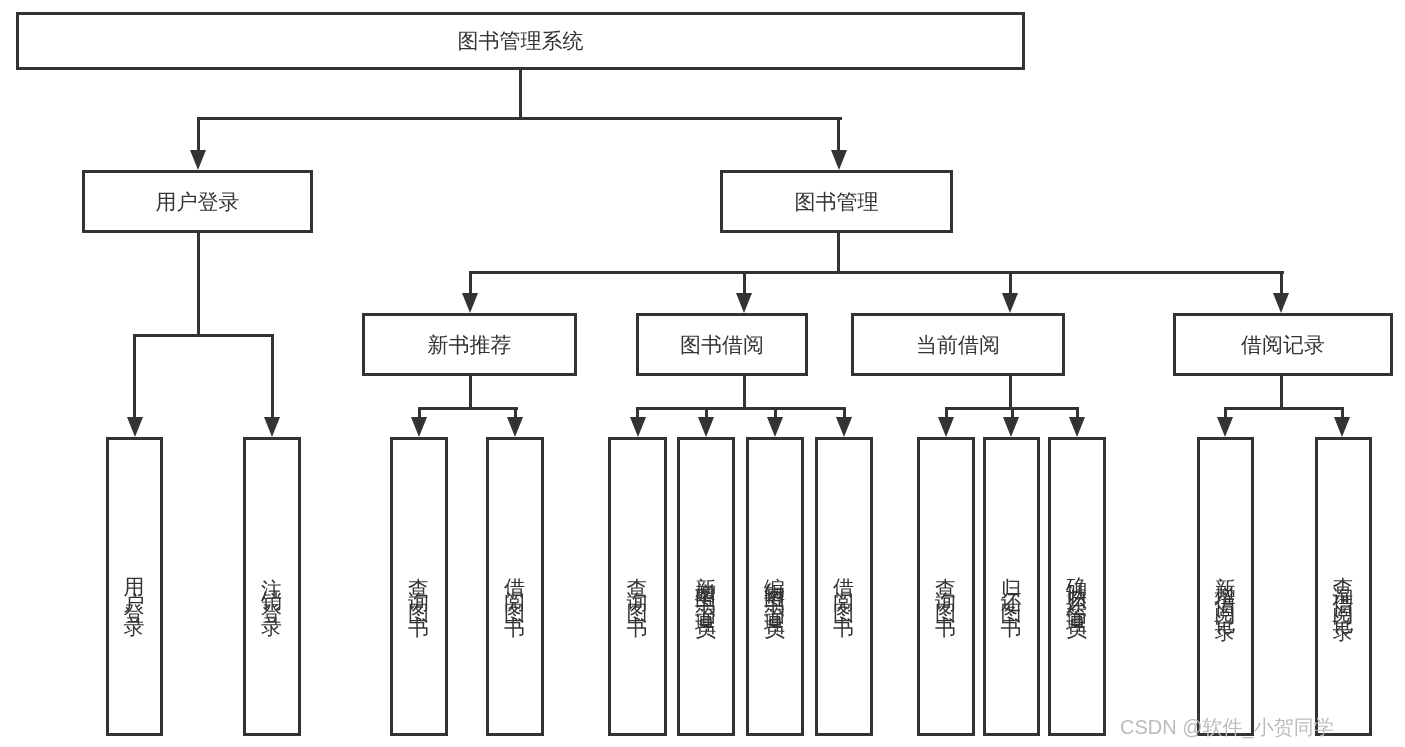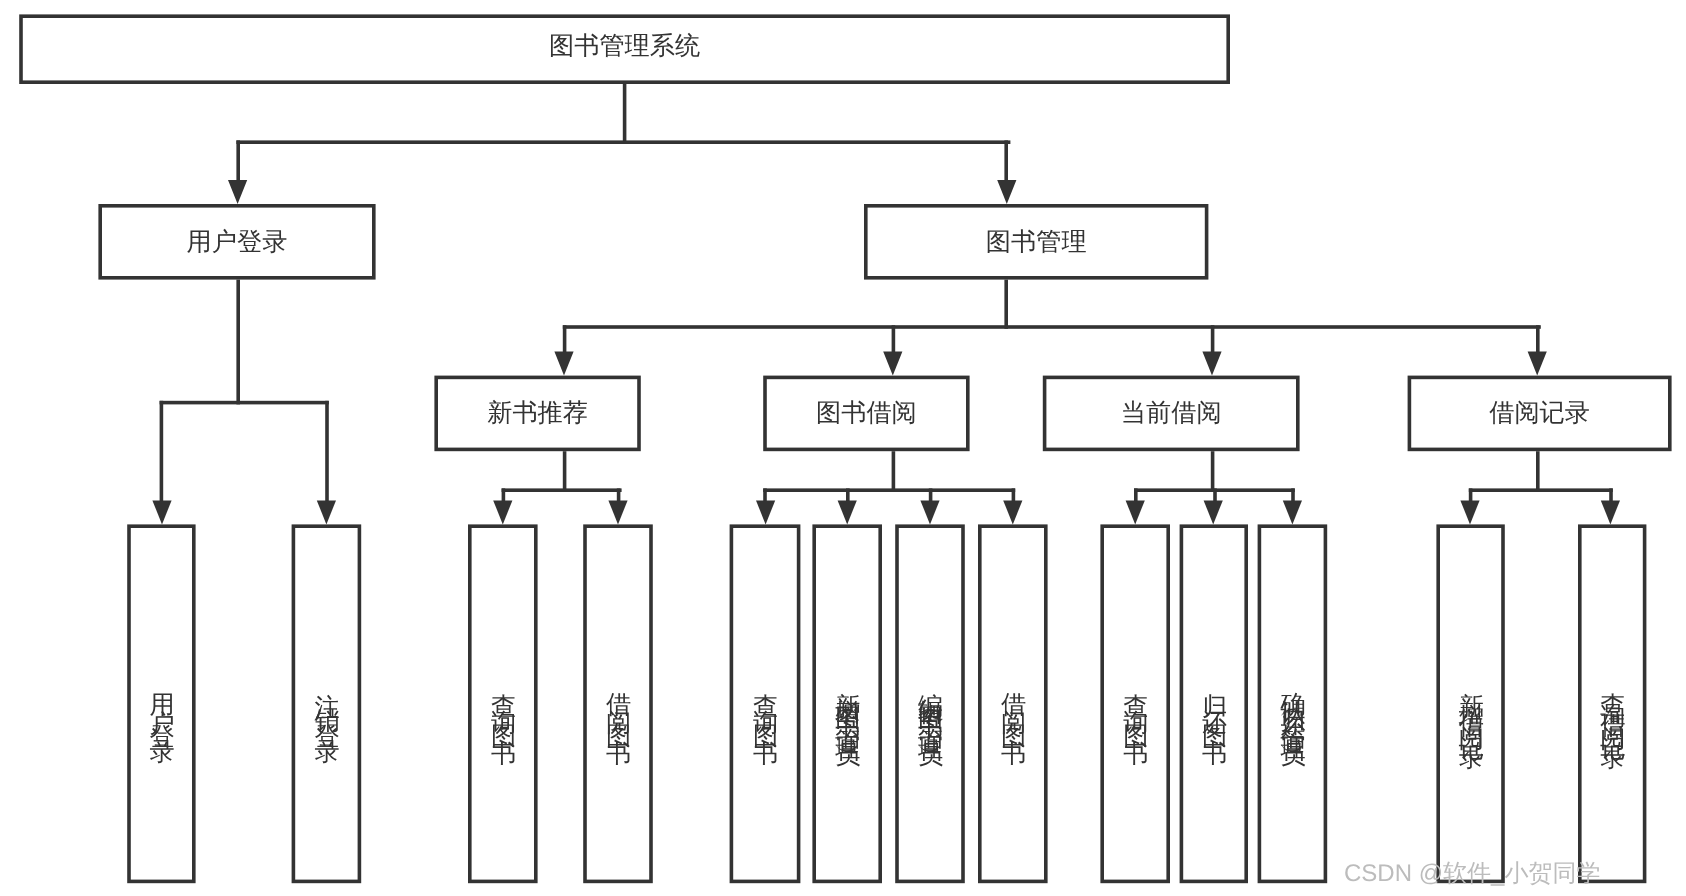--- a/index.html
+++ b/index.html
@@ -29,28 +29,28 @@
   .wm{
     position:absolute;left:1120px;top:714px;
     font-size:20px;color:var(--wm,#bcbcbc);white-space:nowrap;
   }
 </style>
 </head>
 <body>
 
 <div class="canvas">
 
-  <div class="node" style="left:16px;top:12px;width:1009px;height:58px;font-family:Liberation Mono, monospace;">图书管理系统</div>
+  <div class="node" style="left:16px;top:12px;width:1009px;height:58px;">图书管理系统</div>
 
   <div class="node" style="left:82px;top:170px;width:231px;height:63px;">用户登录</div>
-  <div class="node" style="left:720px;top:170px;width:287px;height:63px;">图书管理</div>
+  <div class="node" style="left:720px;top:170px;width:233px;height:63px;">图书管理</div>
 
-  <div class="node" style="left:362px;top:313px;width:172px;height:63px;">新书推荐</div>
+  <div class="node" style="left:362px;top:313px;width:215px;height:63px;">新书推荐</div>
   <div class="node" style="left:636px;top:313px;width:172px;height:63px;">图书借阅</div>
-  <div class="node" style="left:869px;top:313px;width:214px;height:63px;">当前借阅</div>
+  <div class="node" style="left:851px;top:313px;width:214px;height:63px;">当前借阅</div>
   <div class="node" style="left:1173px;top:313px;width:220px;height:63px;">借阅记录</div>
 
   <div class="node v sp-w" style="left:106px;top:437px;width:57px;height:299px;">用户登录</div>
   <div class="node v sp-w" style="left:243px;top:437px;width:58px;height:299px;">注销登录</div>
 
   <div class="node v sp-w" style="left:390px;top:437px;width:58px;height:299px;">查询图书</div>
   <div class="node v sp-w" style="left:486px;top:437px;width:58px;height:299px;">借阅图书</div>
 
   <div class="node v sp-w" style="left:608px;top:437px;width:59px;height:299px;">查询图书</div>
   <div class="node v sp-t" style="left:677px;top:437px;width:58px;height:299px;">新增图书（管理员）</div>

